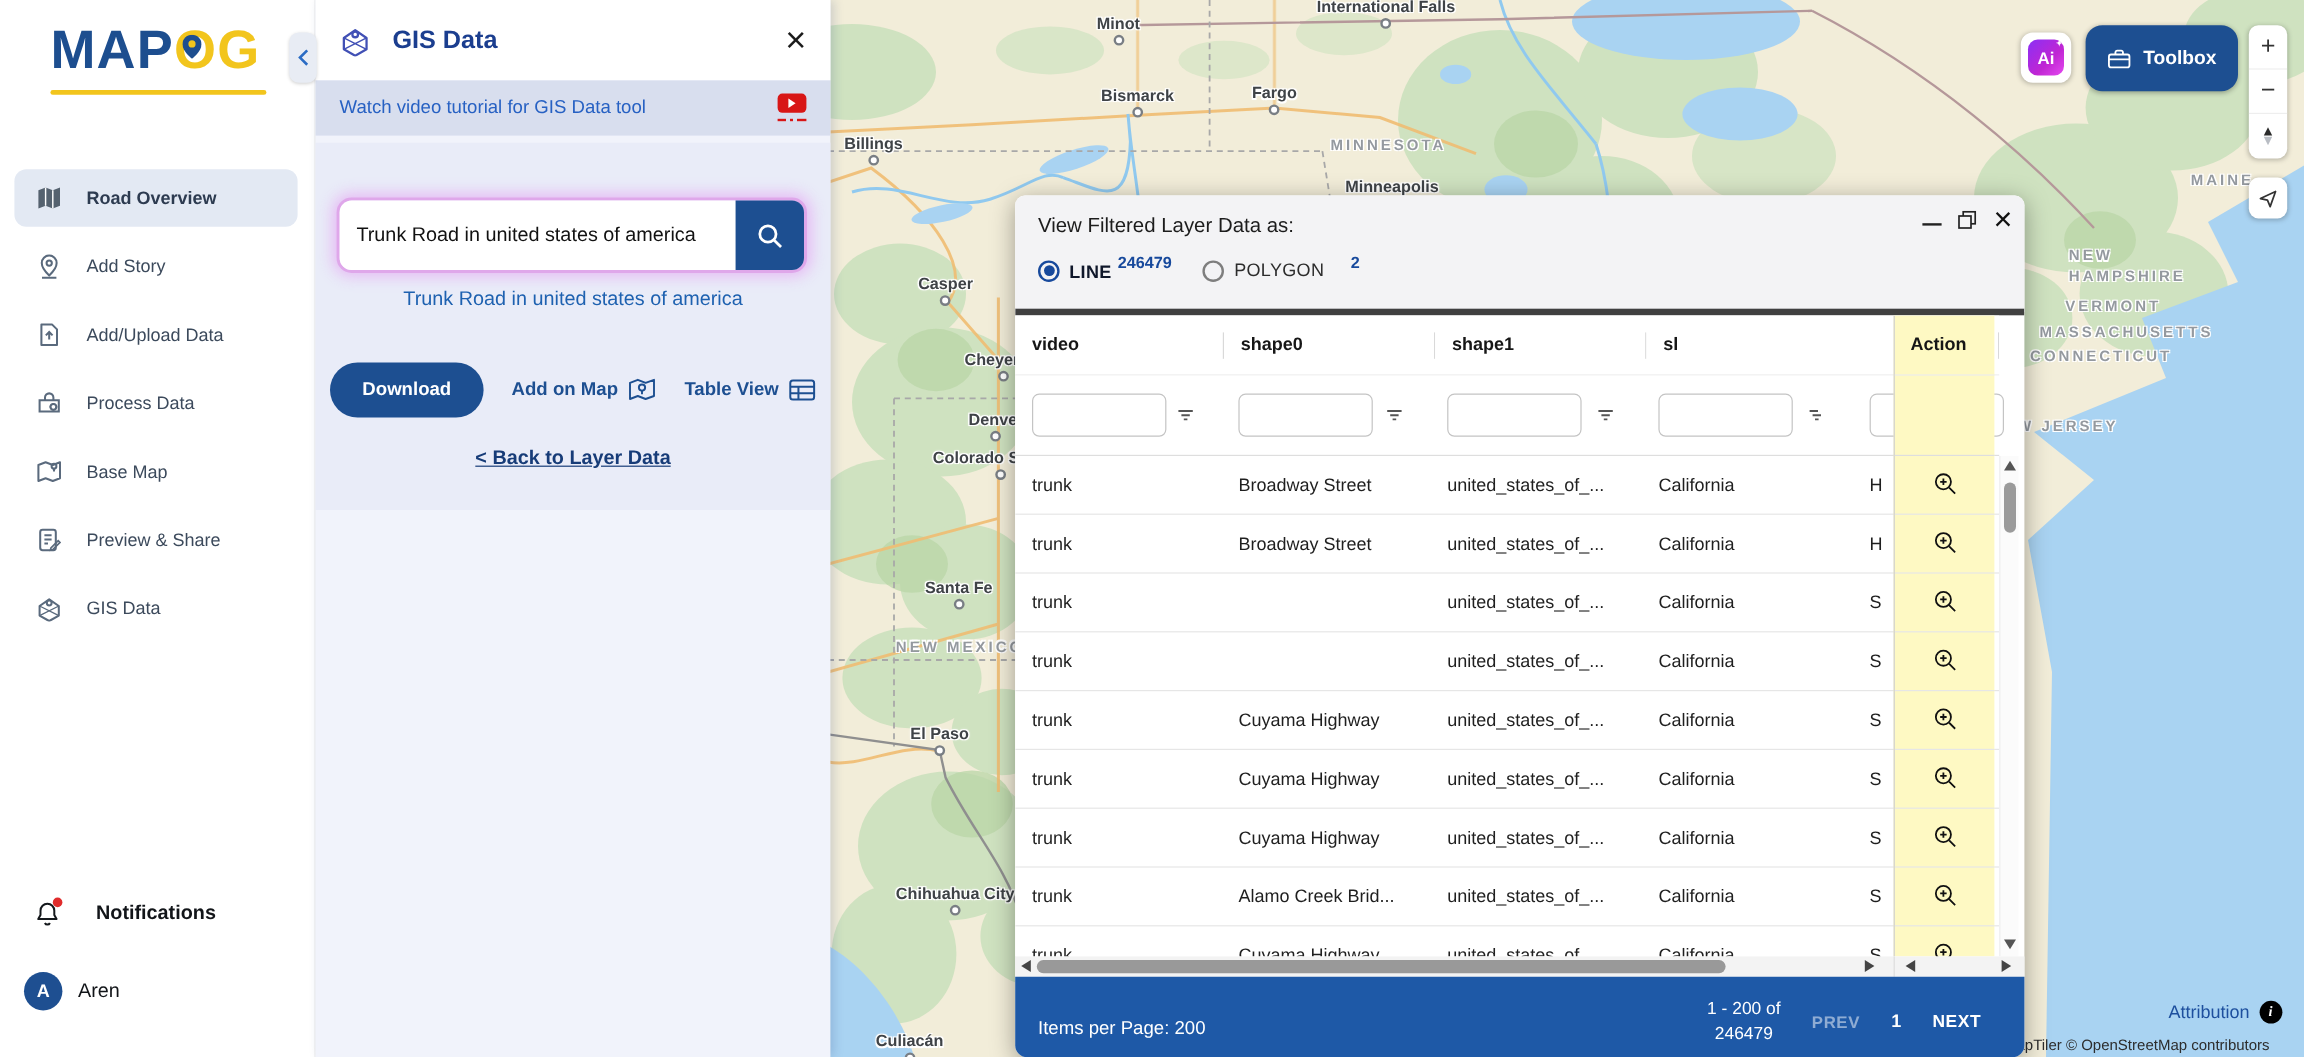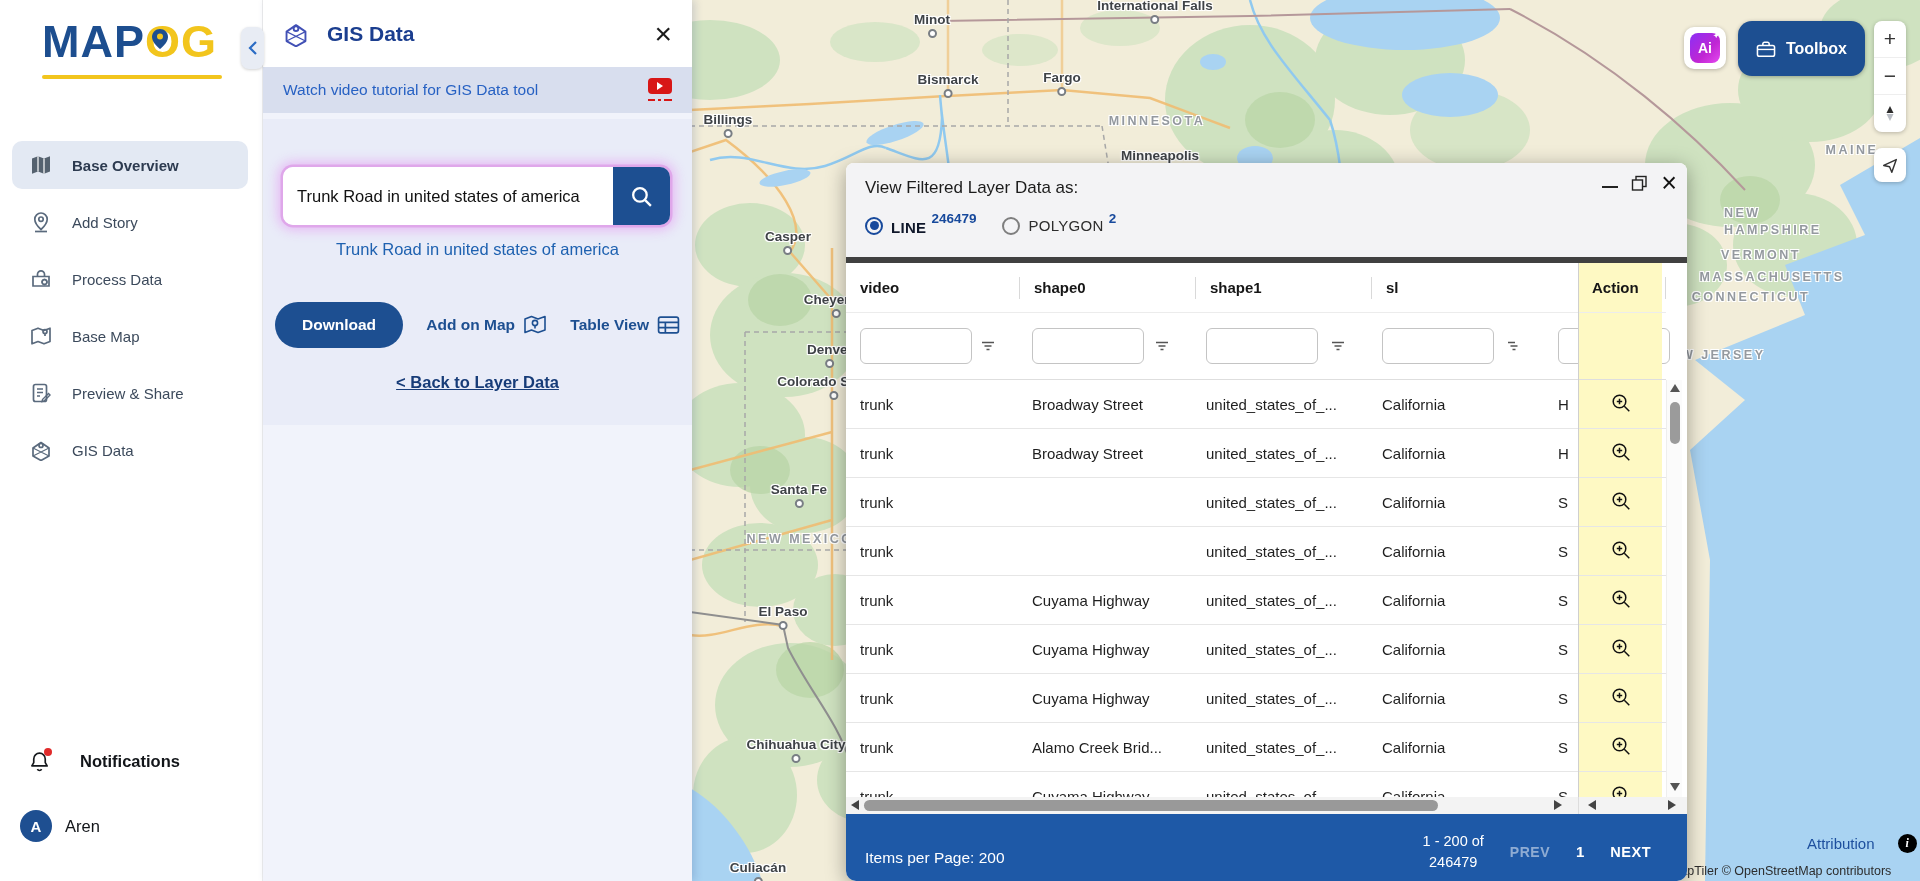--- a/index.html
+++ b/index.html
@@ -26,21 +26,21 @@
   .ai-inner::after { content:"✦"; position:absolute; top:-1px; right:1px; font-size:7px; color:#fff; }
   .toolbox-btn { position:absolute; left:1048px; top:21px; width:127px; height:55px; background:#1d4f91; border-radius:14px; z-index:3;
                  display:flex; align-items:center; justify-content:center; gap:10px; color:#fff; font-size:16px; font-weight:600;
                  box-shadow:0 1px 4px rgba(0,0,0,.3); cursor:pointer; }
   .zoomstack { position:absolute; left:1184px; top:21px; width:32px; background:#fff; border-radius:8px; z-index:3;
                box-shadow:0 1px 4px rgba(0,0,0,.25); overflow:hidden; }
   .zcell { height:37px; display:flex; align-items:center; justify-content:center; font-size:21px; color:#333; cursor:pointer; border-bottom:1px solid #eee; }
   .zcell:last-child { border-bottom:none; }
   .navbtn { position:absolute; left:1184px; top:148px; width:32px; height:34px; background:#fff; border-radius:8px; z-index:3;
             display:flex; align-items:center; justify-content:center; box-shadow:0 1px 4px rgba(0,0,0,.25); cursor:pointer; }
-  .attr-row { position:absolute; left:1117px; top:834px; display:flex; align-items:center; gap:23px; z-index:2; }
+  .attr-row { position:absolute; left:1117px; top:834px; display:flex; align-items:center; gap:8px; z-index:2; }
   .attr-label { color:#1d4f9e; font-size:15px; cursor:pointer; }
   .attr-info { width:19px; height:19px; border-radius:50%; background:#000; color:#fff; font-size:12px; font-weight:700;
                font-family:"Liberation Serif",serif; font-style:italic; display:flex; align-items:center; justify-content:center; cursor:pointer; }
   .attr-tiles { position:absolute; left:980px; top:864px; font-size:12.5px; color:#2d2d2d; z-index:2; white-space:nowrap; }
 
   
   .sidebar { position:absolute; left:0; top:0; width:263px; height:881px; background:#fff; z-index:4; border-right:1px solid #ededed; }
   .logo { position:absolute; left:42px; top:16px; font-size:45px; font-weight:800; letter-spacing:1px; display:flex; }
   .logo-map { color:#1d4e8f; }
   .logo-og { color:#f2c51d; position:relative; }
@@ -96,21 +96,21 @@
   .modal-title { position:absolute; left:19px; top:15px; font-size:17px; color:#1c1c1c; }
   .win-controls { position:absolute; right:10px; top:10px; display:flex; align-items:center; gap:13px; }
   .win-min { width:16px; height:2px; background:#222; margin-top:8px; cursor:pointer; }
   .win-close { font-size:27px; font-weight:400; color:#111; line-height:20px; cursor:pointer; }
   .radio-row { position:absolute; left:19px; top:52px; display:flex; align-items:center; }
   .radio { width:18px; height:18px; border-radius:50%; cursor:pointer; }
   .radio.sel { border:2px solid #17499c; display:flex; align-items:center; justify-content:center; }
   .radio.sel::after { content:""; width:9px; height:9px; border-radius:50%; background:#17499c; }
   .radio.unsel { border:2px solid #7e7e7e; }
   .rlabel-line { margin:4px 5px 0 8px; font-size:15px; font-weight:700; color:#0f172a; letter-spacing:.3px; }
-  .rlabel-poly { margin:0 5px 0 8px; font-size:15px; color:#2c2c2c; letter-spacing:.3px;text-align:right; }
+  .rlabel-poly { margin:0 22px 0 8px; font-size:15px; color:#2c2c2c; letter-spacing:.3px;text-align:right; }
   .rsup { font-size:13.5px; font-weight:700; color:#17499c; position:relative; top:-7px; }
   .gap26 { width:26px; }
 
   .thead { position:absolute; left:0; top:100px; width:820px; height:50px; display:flex; border-bottom:1px solid #ececec; background:#fff; }
   .th { font-size:15px; font-weight:700; color:#161616; line-height:50px; padding-left:14px; position:relative; overflow:hidden; white-space:nowrap; }
   .th::after { content:""; position:absolute; right:0; top:14px; height:22px; width:1px; background:#d9d9d9; }
   .c0 { width:172px; } .c1 { width:174px; } .c2 { width:176px; } .c3 { width:176px; } .c4 { flex:1; min-width:0; }
   .tfilter { position:absolute; left:0; top:150px; width:820px; height:67px; display:flex; border-bottom:1px solid #dedede; background:#fff; }
   .fcell { position:relative; }
   .fcell input { position:absolute; left:14px; top:15px; width:112px; height:36px; border:1px solid #c4c4c4; border-radius:6px;
@@ -343,29 +343,36 @@
       </span>
     </div>
     <div class="logo-underline"></div>
 
     <div class="nav">
       <div class="nav-item active">
         <svg width="22" height="22" viewBox="0 0 22 22">
           <path d="M2 4.5l6-2.3 6 2.3 6-2.3v15.3l-6 2.3-6-2.3-6 2.3z" fill="#55626f"></path>
           <path d="M8 2.2v15.3M14 4.5v15.3" stroke="#fff" stroke-width="1.2"></path>
         </svg>
-        <span>Base Overview</span>
+        <span>Road Overview</span>
       </div>
       <div class="nav-item">
         <svg width="22" height="22" viewBox="0 0 22 22" fill="none" stroke="#5a6a7d" stroke-width="1.7">
           <path d="M11 2a6.2 6.2 0 016.2 6.2C17.2 12.8 11 18.5 11 18.5S4.8 12.8 4.8 8.2A6.2 6.2 0 0111 2z"></path>
           <circle cx="11" cy="8.2" r="2.2"></circle>
             <path d="M5 20.5h12"></path>
         </svg>
         <span>Add Story</span>
+      </div>
+      <div class="nav-item">
+        <svg width="22" height="22" viewBox="0 0 22 22" fill="none" stroke="#5a6a7d" stroke-width="1.7">
+          <path d="M4.5 2.5h9l4 4v13h-13z" stroke-linejoin="round"></path>
+          <path d="M11 15V9M8.2 11.5L11 8.7l2.8 2.8"></path>
+        </svg>
+        <span>Add/Upload Data</span>
       </div>
       <div class="nav-item">
         <svg width="22" height="22" viewBox="0 0 22 22" fill="none" stroke="#5a6a7d" stroke-width="1.7">
           <path d="M3 8.5h16V18H3z"></path>
             <path d="M7.5 8.5V6.3A3.5 3.5 0 0111 2.8a3.5 3.5 0 013.5 3.5v2.2"></path>
           <circle cx="14.5" cy="14" r="2.4"></circle>
             <path d="M14.5 10.8v1M14.5 16.2v1M11.3 14h1M16.7 14h1"></path>
         </svg>
         <span>Process Data</span>
       </div>

